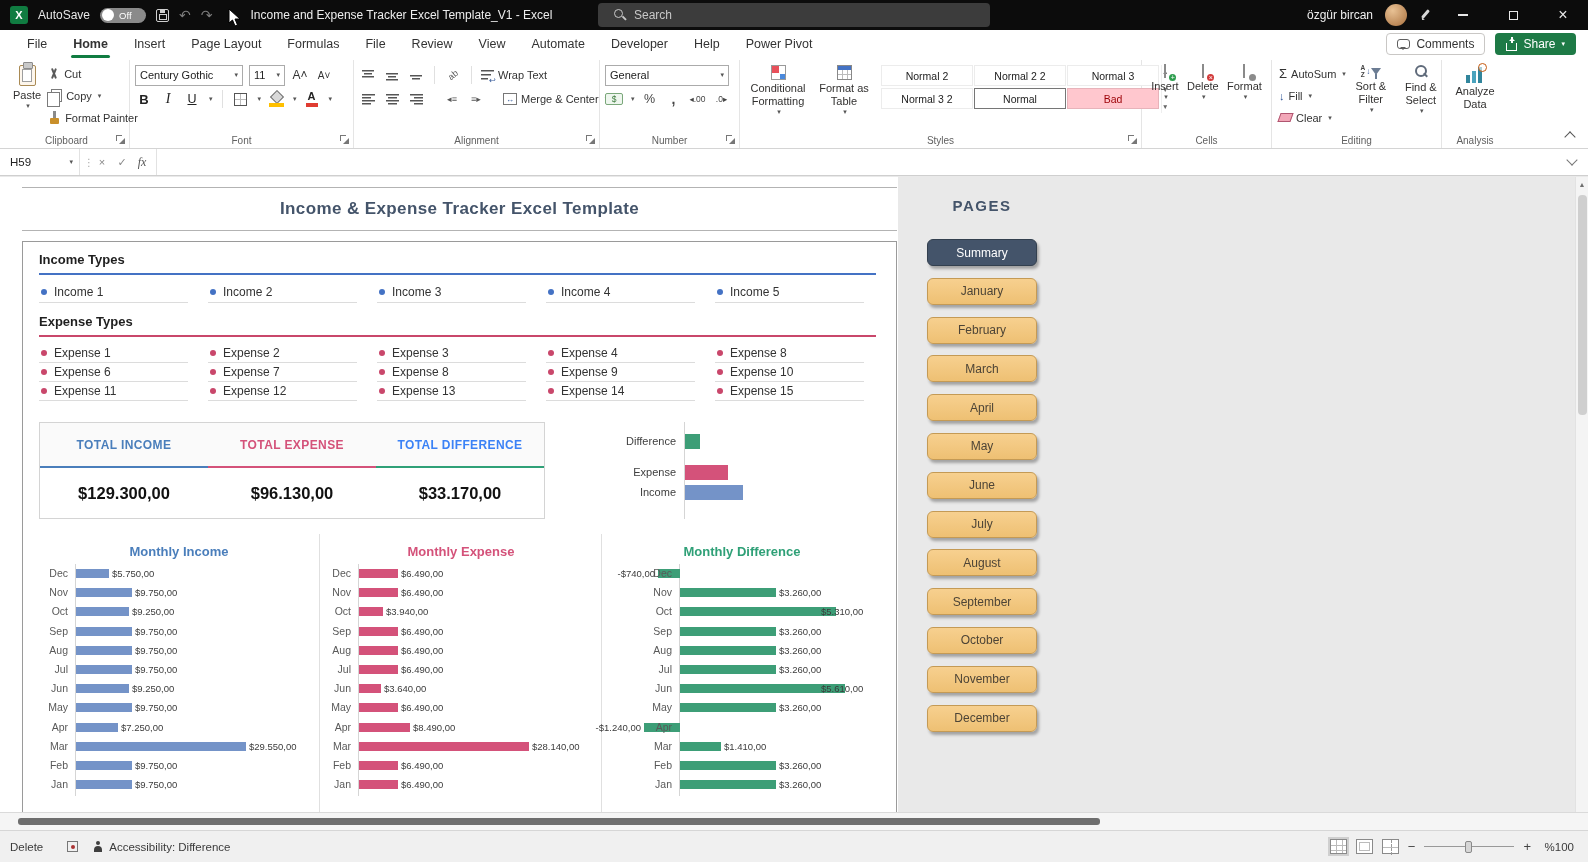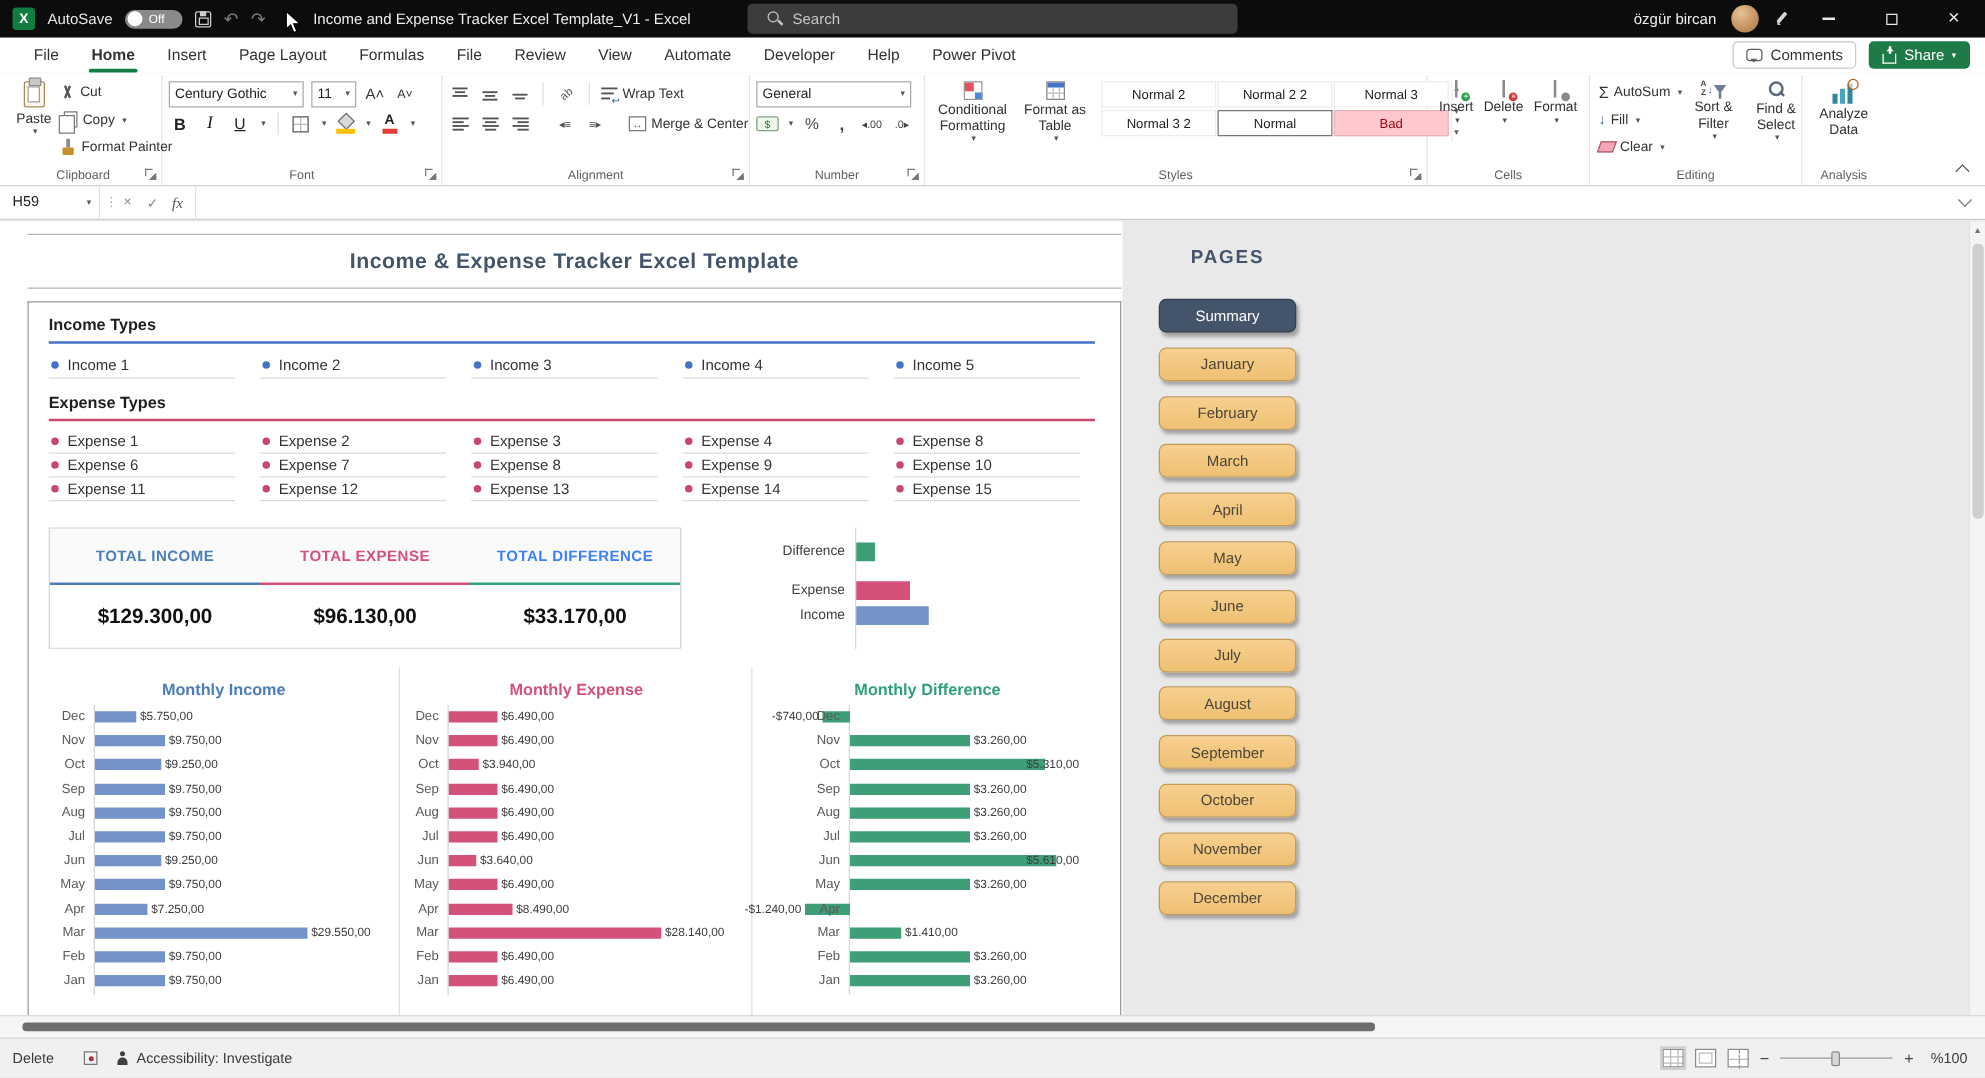--- a/index.html
+++ b/index.html
@@ -886,21 +886,21 @@
   </div>
 
   <div class="hscroll">
     <div class="h-thumb"></div>
   </div>
 
   <div class="statusbar">
     <span class="sb-ready">Delete</span>
     <span class="ic-macro"></span>
     <span class="ic-person"></span>
-    <span class="sb-acc">Accessibility: Investigate</span>
+    <span class="sb-acc">Accessibility: Difference</span>
     <div class="sb-right">
       <span class="view-ic normal active"></span>
       <span class="view-ic layout"></span>
       <span class="view-ic break"></span>
       <span class="zoom-minus">−</span>
       <div class="zoom-slider">
         <div class="z-track"></div>
         <div class="z-notch"></div>
         <div class="z-thumb"></div>
       </div>

